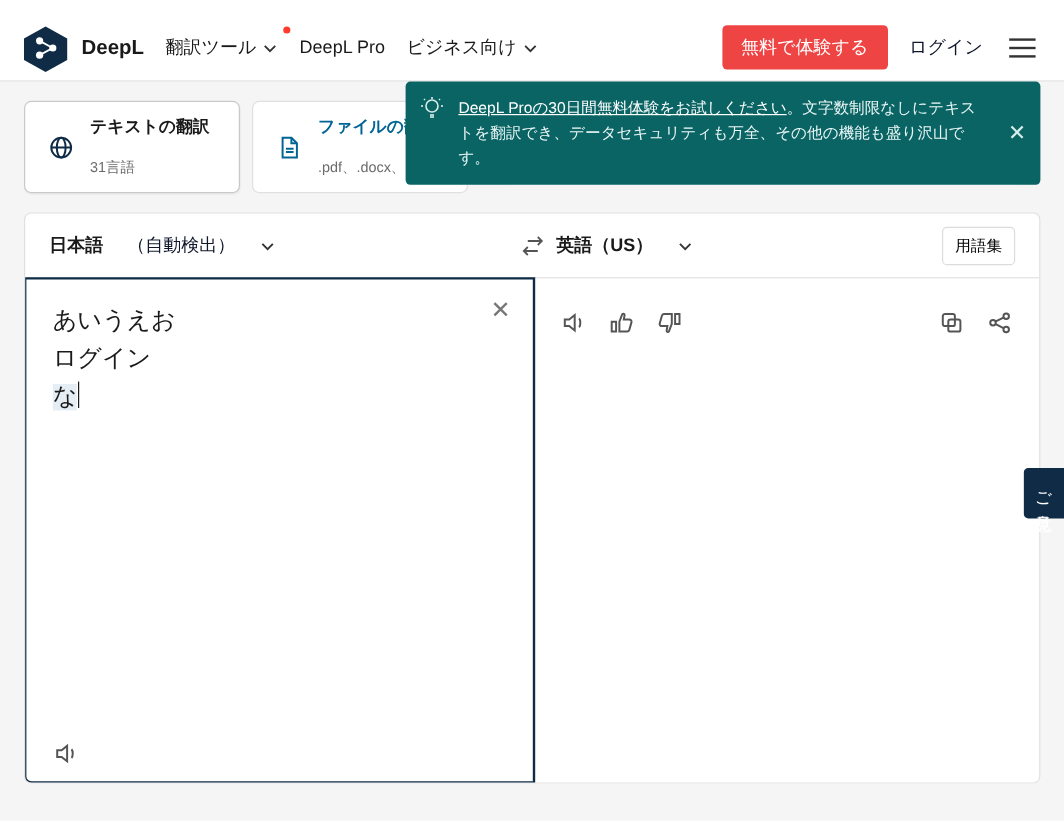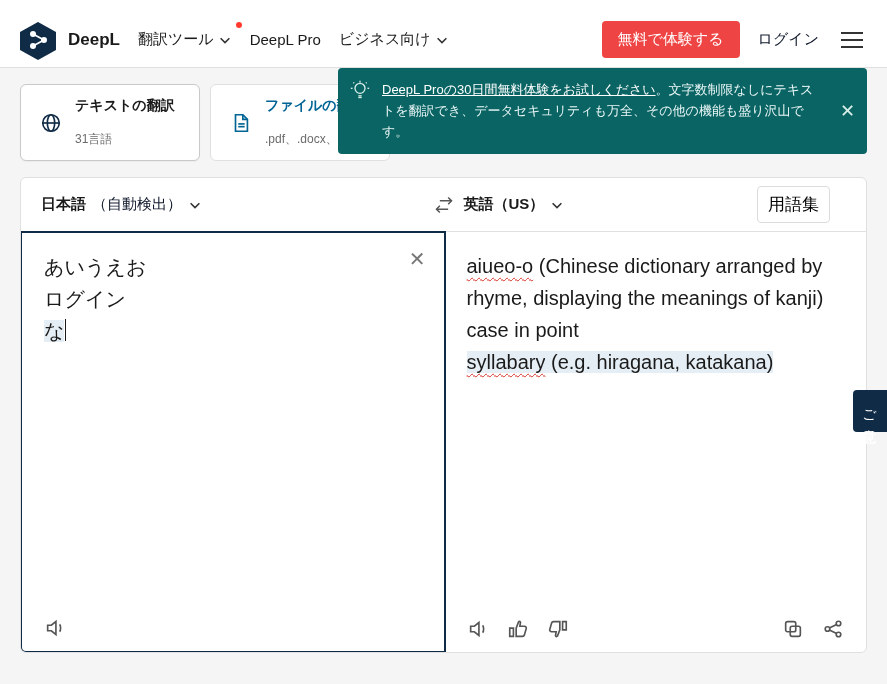--- a/index.html
+++ b/index.html
@@ -36,25 +36,25 @@
 .promo .bulb { position: absolute; left: 12px; top: 12px; width: 20px; height: 20px; }
 .promo .bulb svg { width: 20px; height: 20px; stroke: #d8efe9; fill: none; stroke-width: 1.6; }
 .promo .close { position: absolute; right: 12px; top: 50%; transform: translateY(-50%); cursor: pointer; color: #d8efe9; font-size: 18px; line-height: 1; }
 .promo a { color: #fff; text-decoration: underline; }
 
 
 .panel { margin: 16px 20px 0; background: #fff; border: 1px solid #e0e0e0; border-radius: 6px; overflow: hidden; }
 .lang-bar { display: flex; align-items: center; border-bottom: 1px solid #e0e0e0; position: relative; height: 54px; }
 .lang-side { flex: 1; display: flex; align-items: center; gap: 10px; padding: 0 20px; }
 .lang-side.target { justify-content: center; }
-.lang-label { font-size: 15px; font-weight: 600; display: flex; align-items: center; gap: 6px; cursor: pointer; }
+.lang-label { font-size: 15px; font-weight: 600; display: flex; align-items: center; gap: 20px; cursor: pointer; }
 .lang-hint { color: #0f172a; font-weight: 400; font-size: 15px; }
 .swap { position: absolute; left: 50%; transform: translateX(-50%); width: 28px; height: 28px; display: flex; align-items: center; justify-content: center; cursor: pointer; color: #555; }
 .swap svg { width: 20px; height: 20px; stroke: currentColor; fill: none; stroke-width: 1.8; }
-.glossary-btn { margin-right: 16px; border: 1px solid #dcdcdc; background: #fff; padding: 6px 10px; font-size: 17px; border-radius: 4px; cursor: pointer; }
+.glossary-btn { margin-right: 0; border: 1px solid #dcdcdc; background: #fff; padding: 6px 10px; font-size: 13px; border-radius: 4px; cursor: pointer; }
 
 .body-row { display: flex; }
 .pane { flex: 1; padding: 18px 22px 12px; position: relative; min-height: 420px; display: flex; flex-direction: column; }
 .pane.src { border-right: 1px solid #e0e0e0; border: 2px solid #0f2b46; margin: -1px; border-radius: 0 0 0 6px; }
 .text-area { flex: 1; font-size: 20px; line-height: 1.6; color: #1a1a1a; }
 .text-area.src-text { outline: none; }
 .caret::after { content: ""; display: inline-block; width: 1px; height: 22px; background: #1a1a1a; vertical-align: -3px; margin-left: 1px; }
 .clear-x { position: absolute; top: 16px; right: 18px; color: #777; font-size: 20px; cursor: pointer; line-height: 1; }
 .squiggle-red { text-decoration: underline wavy #d93025; text-decoration-thickness: 1.2px; text-underline-offset: 4px; }
 .hl-blue { background: #e6eef5; }
@@ -208,25 +208,20 @@
         <span class="foot-ico">
             <svg viewBox="0 0 24 24">
               <polygon points="4,9 8,9 13,5 13,19 8,15 4,15"></polygon>
               <path d="M17 8c1.5 1.5 1.5 6.5 0 8"></path>
             </svg>
           </span>
       </div>
     </div>
 
     <div class="pane">
-      <div class="text-area">
-        <div><span class="squiggle-red">aiueo-o</span><span> (Chinese dictionary arranged by rhyme, displaying the meanings of kanji)</span></div>
-        <div>case in point</div>
-        <div><span class="squiggle-red hl-blue">syllabary</span><span class="hl-blue"> (e.g. hiragana, katakana)</span></div>
-      </div>
       <div class="pane-foot">
         <span class="foot-ico">
             <svg viewBox="0 0 24 24">
               <polygon points="4,9 8,9 13,5 13,19 8,15 4,15"></polygon>
               <path d="M17 8c1.5 1.5 1.5 6.5 0 8"></path>
             </svg>
           </span>
         <span class="foot-ico">
             <svg viewBox="0 0 24 24">
               <path d="M7 11v9H3v-9h4zm3 9h7c1 0 1.7-.7 2-1.6l2-7c.3-1.2-.6-2.4-2-2.4h-5l.7-4c.1-.7-.4-1.3-1.1-1.3-.4 0-.8.2-1 .5L10 11v9z"></path>

